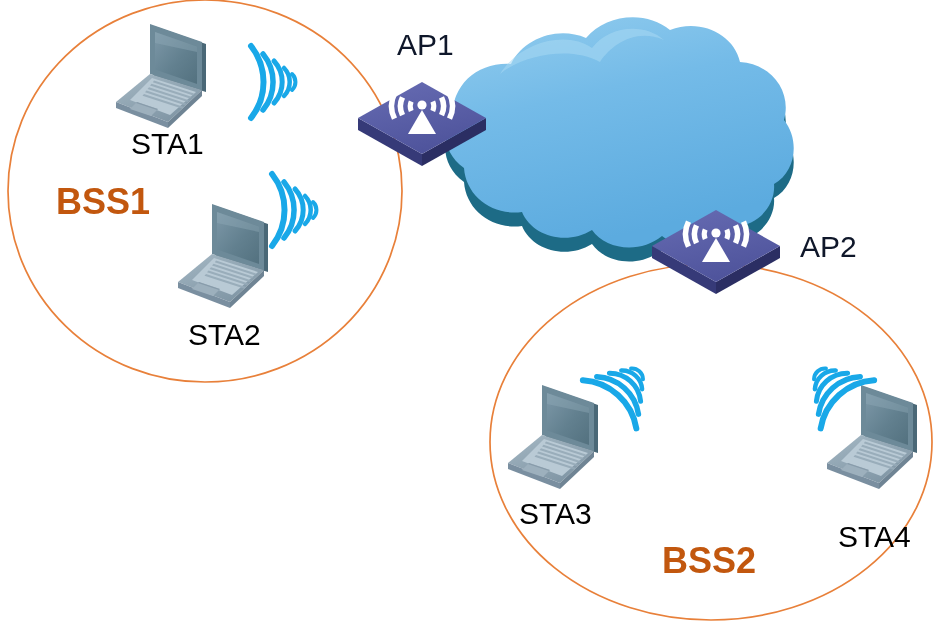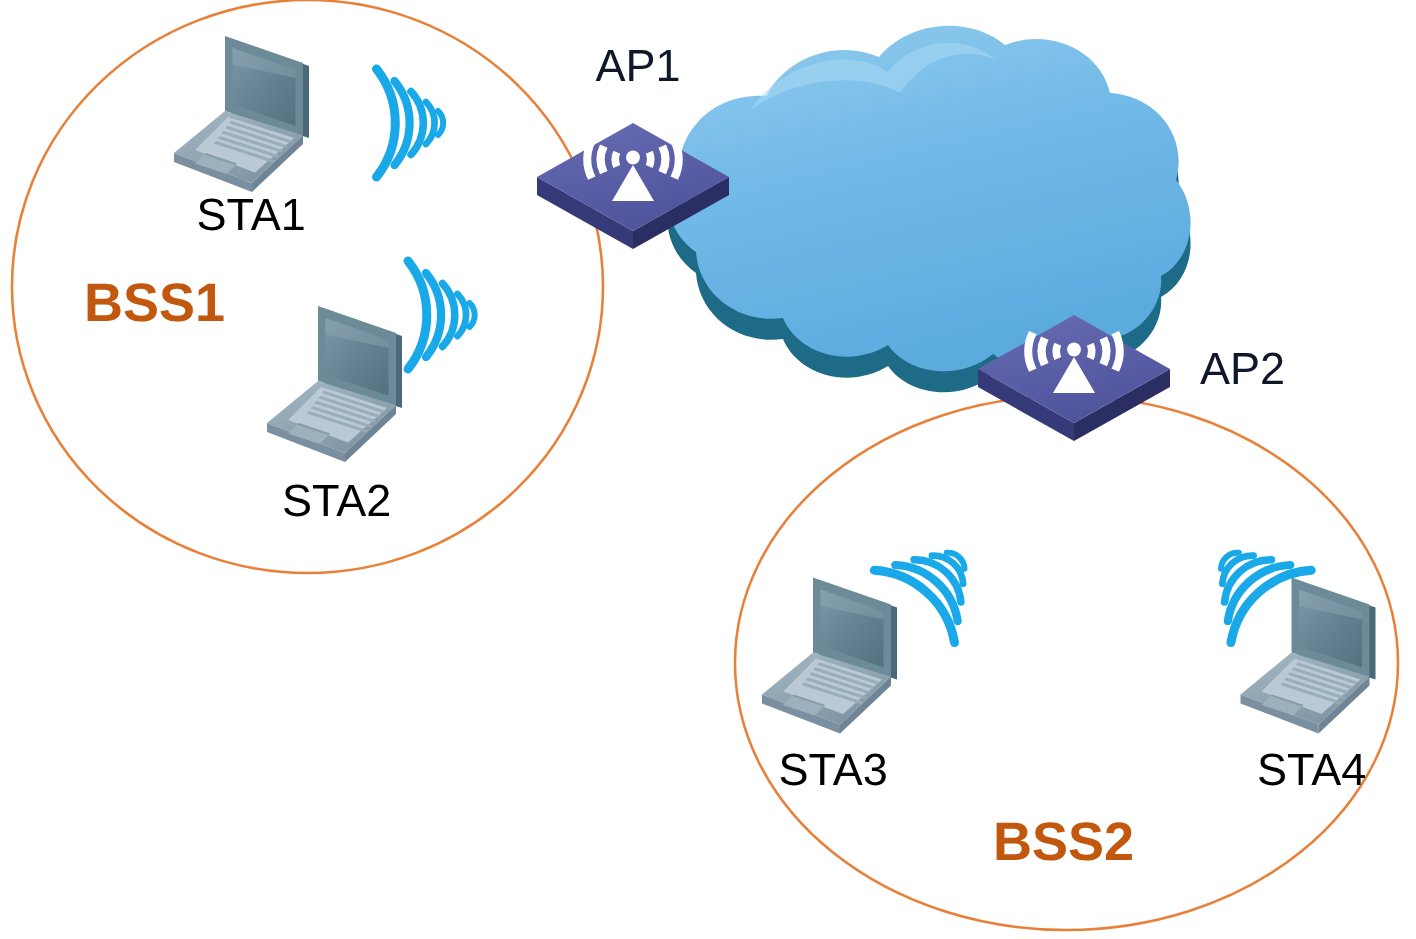--- a/index.html
+++ b/index.html
@@ -207,21 +207,21 @@
 
     <g>
       <use href="#apbox" x="356" y="72" width="132" height="96"></use>
       <use href="#apbox" x="650" y="200" width="132" height="96"></use>
     </g>
   </svg>
 
   <div class="label sta-label" style="left:131px; top:129px;">STA1</div>
   <div class="label sta-label" style="left:188px; top:320px;">STA2</div>
   <div class="label sta-label" style="left:519px; top:499px;">STA3</div>
-  <div class="label sta-label" style="left:838px; top:499px;">STA4</div>
+  <div class="label sta-label" style="left:838px; top:522px;">STA4</div>
 
   <div class="label ap-label" style="left:397px; top:30px;">AP1</div>
   <div class="label ap-label" style="left:800px; top:232px;text-align:right;">AP2</div>
 
   <div class="label bss-label" style="left:30px; top:184px;margin-left:26px;">BSS1</div>
   <div class="label bss-label" style="left:662px; top:543px;">BSS2</div>
 
 
 </div>
 

